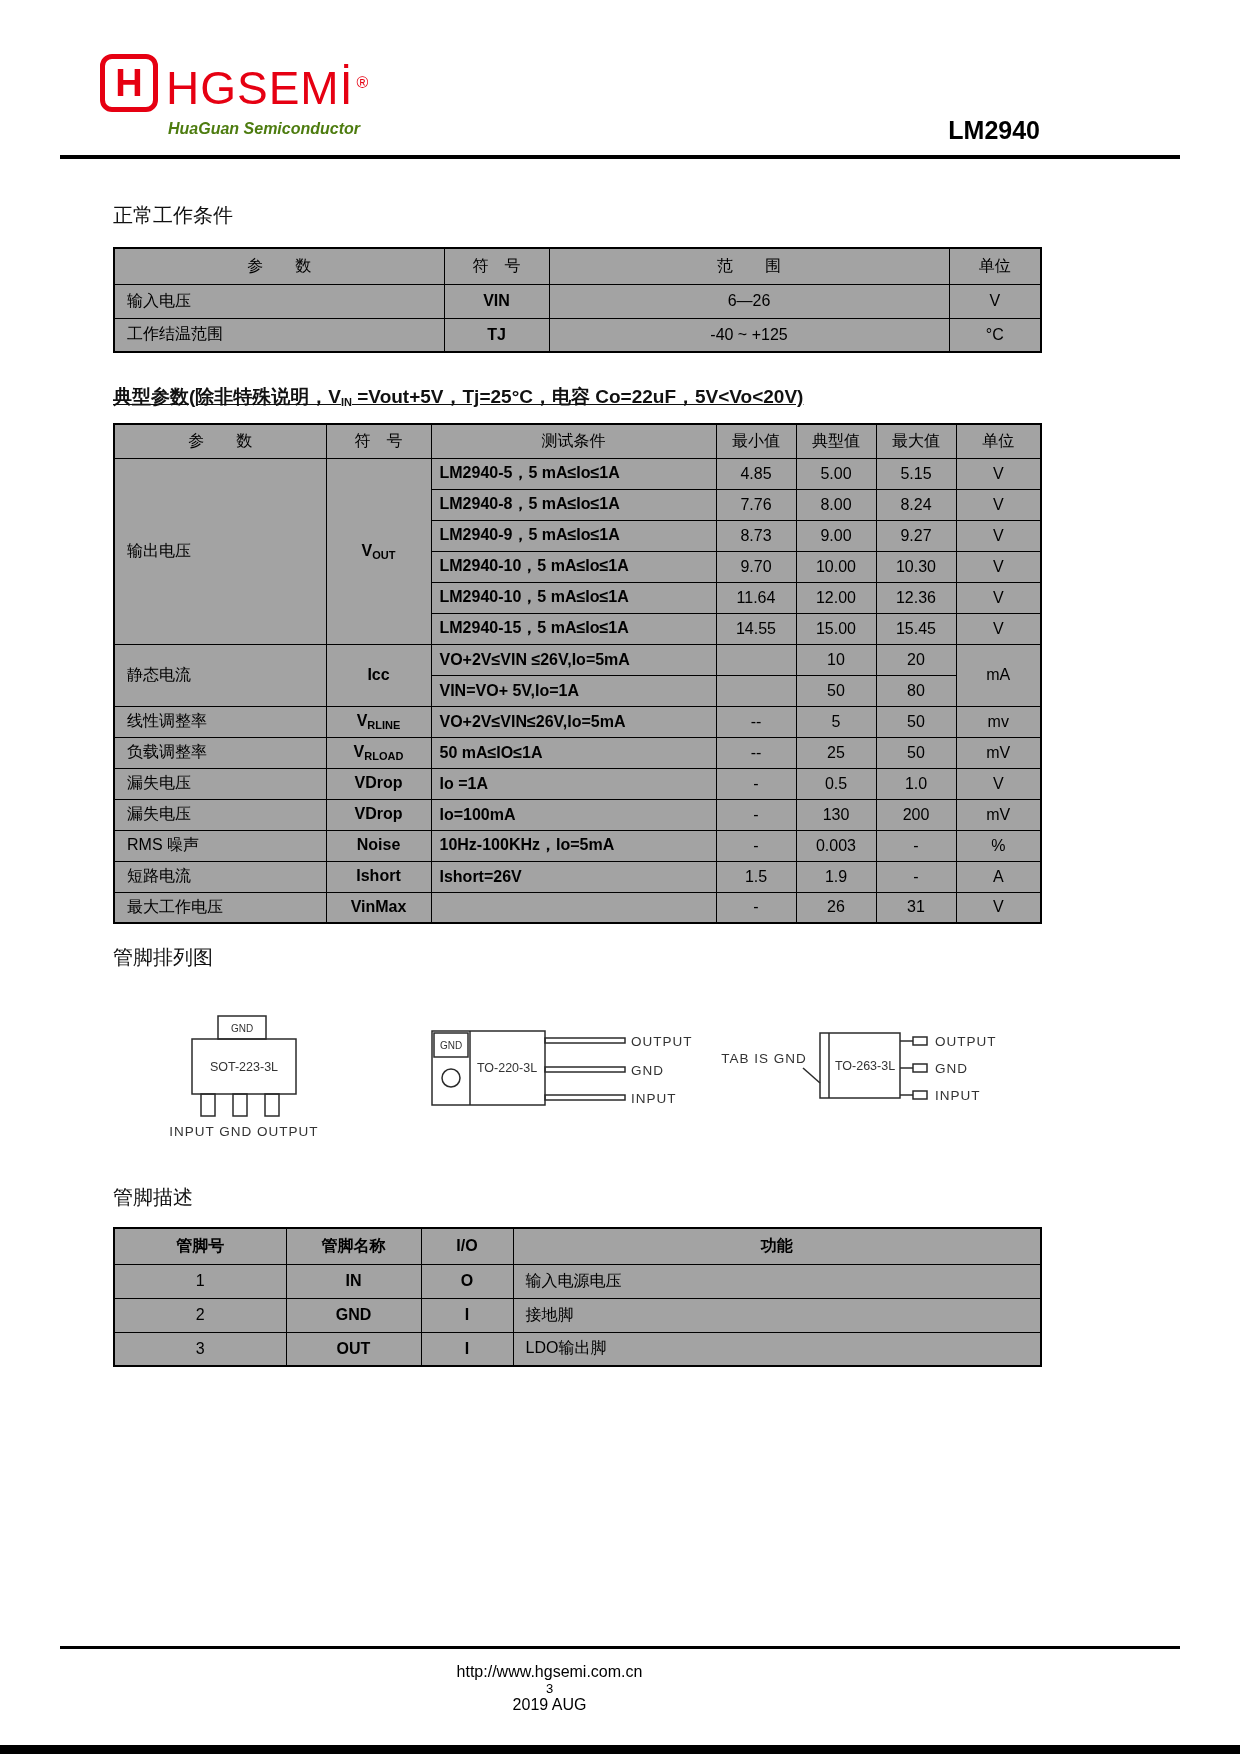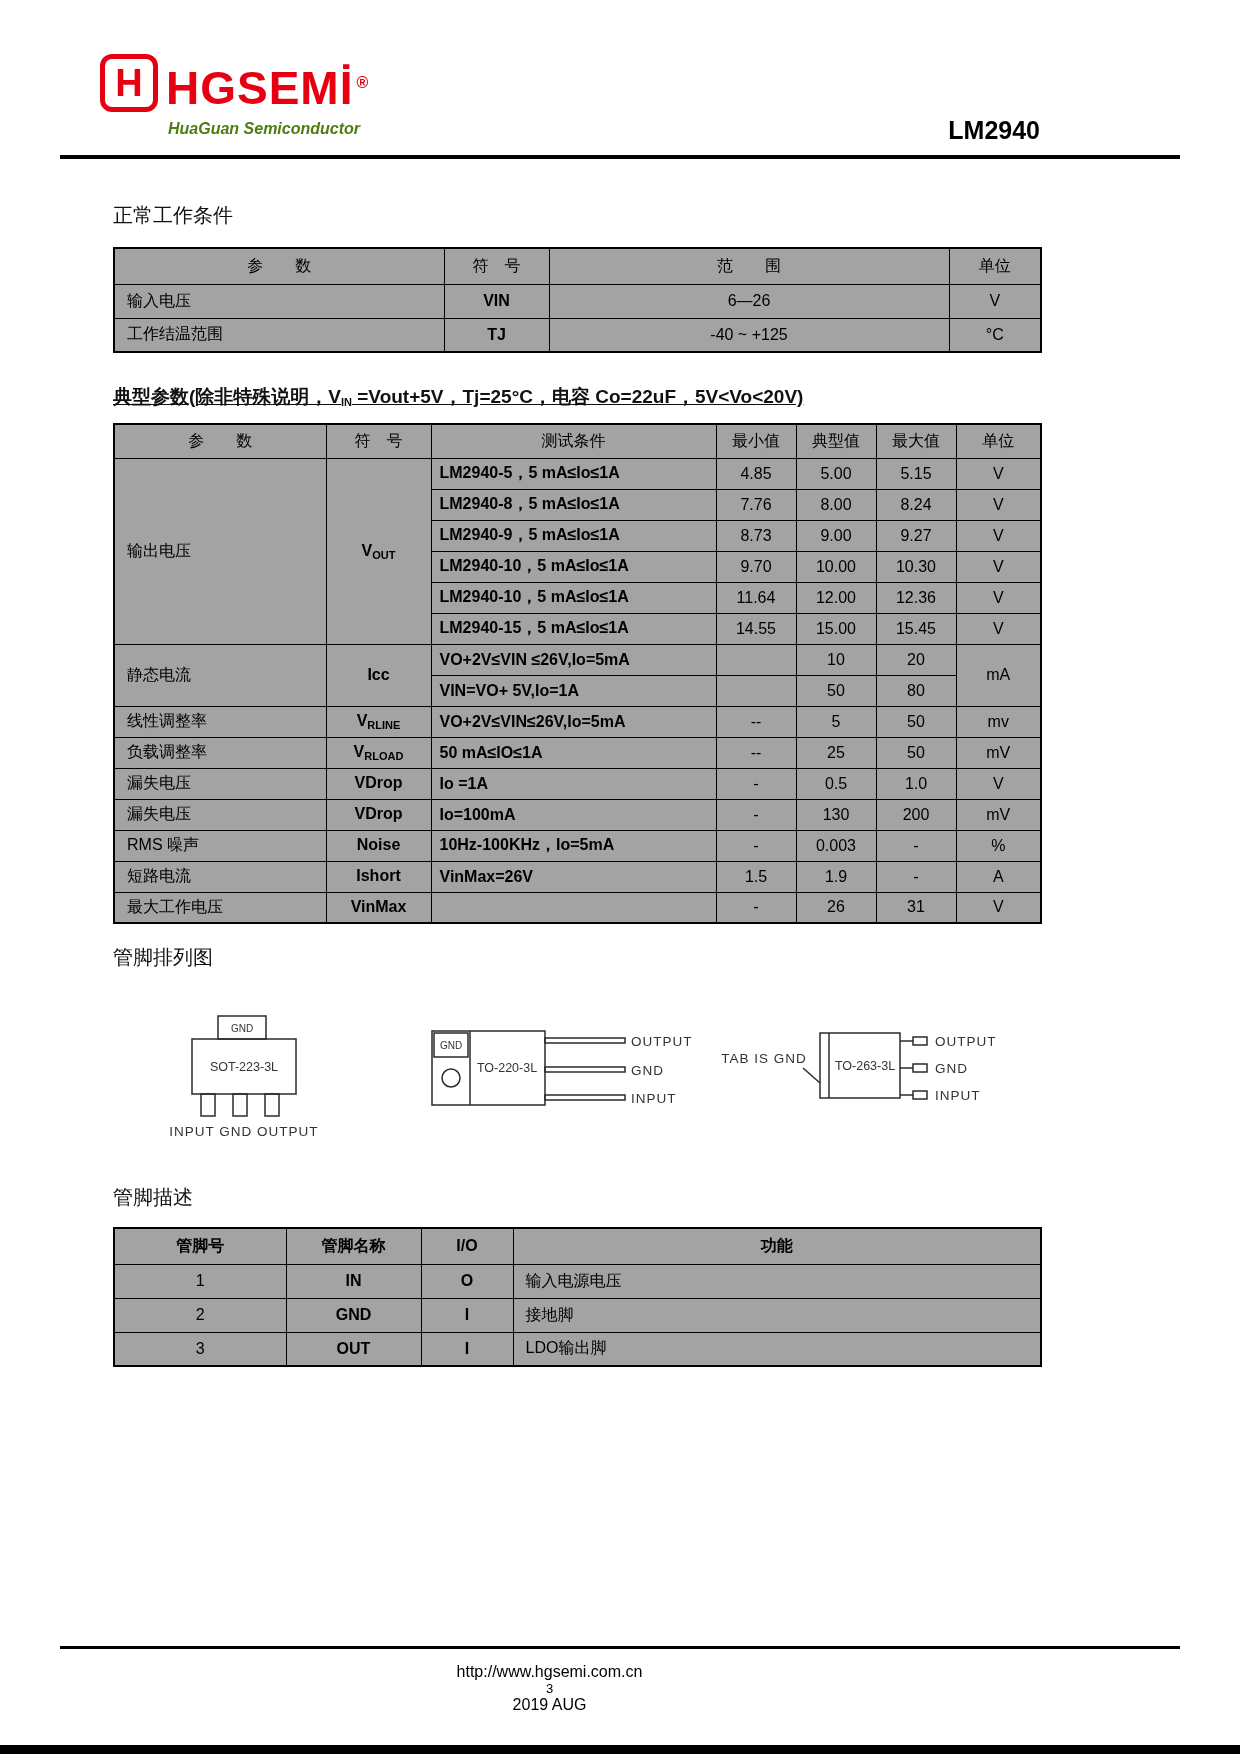--- a/index.html
+++ b/index.html
@@ -4,21 +4,21 @@
 <style>
   * { margin:0; padding:0; box-sizing:border-box; }
   html,body { background:#e9e9e9; }
   body { font-family:"Liberation Sans","DejaVu Sans",sans-serif; color:#000; }
   .page { position:relative; width:1240px; height:1754px; background:#fff; margin:0 auto; overflow:hidden; }
 
   
   .logo { position:absolute; top:54px; left:100px; }
   .logo-row { display:flex; align-items:flex-start; }
   .logo-icon { width:58px; height:58px; border:5px solid #e60012; border-radius:12px; display:flex; align-items:center; justify-content:center; color:#e60012; font-weight:bold; font-size:38px; }
-  .logo-brand { margin-left:8px; color:#e60012; font-weight:bold; font-size:46px; line-height:58px; letter-spacing:1px; }
+  .logo-brand { margin-left:8px; color:#e60012; font-weight:normal; font-size:46px; line-height:58px; letter-spacing:1px; }
   .logo-brand .reg { font-size:16px; vertical-align:super; margin-left:3px; }
   .logo-subtitle { margin-top:3px; margin-left:68px; color:#4d7c0f; font-weight:bold; font-style:italic; font-size:16px; }
   .product-title { position:absolute; top:116px; right:200px; font-size:25px; font-weight:bold; }
   .top-rule { position:absolute; top:155px; left:60px; width:1120px; height:4px; background:#000; }
 
   
   .sec-title { position:absolute; left:113px; font-size:20px; color:#111; }
   #sec1-title { top:202px; }
   #sec2-title { top:384px; font-size:19px; font-weight:bold;text-decoration:underline; }
   #sec3-title { top:944px; }
@@ -225,21 +225,21 @@
       <td class="bold"><span>Noise</span><span class="sub"></span></td>
       <td class="cond">10Hz-100KHz，Io=5mA</td>
       <td>-</td>
       <td>0.003</td>
       <td>-</td>
       <td>%</td>
     </tr>
     <tr>
       <td class="al">短路电流</td>
       <td class="bold"><span>Ishort</span><span class="sub"></span></td>
-      <td class="cond">VinMax=26V</td>
+      <td class="cond">Ishort=26V</td>
       <td>1.5</td>
       <td>1.9</td>
       <td>-</td>
       <td>A</td>
     </tr>
     <tr>
       <td class="al">最大工作电压</td>
       <td class="bold"><span>VinMax</span><span class="sub"></span></td>
       <td class="cond"></td>
       <td>-</td>

